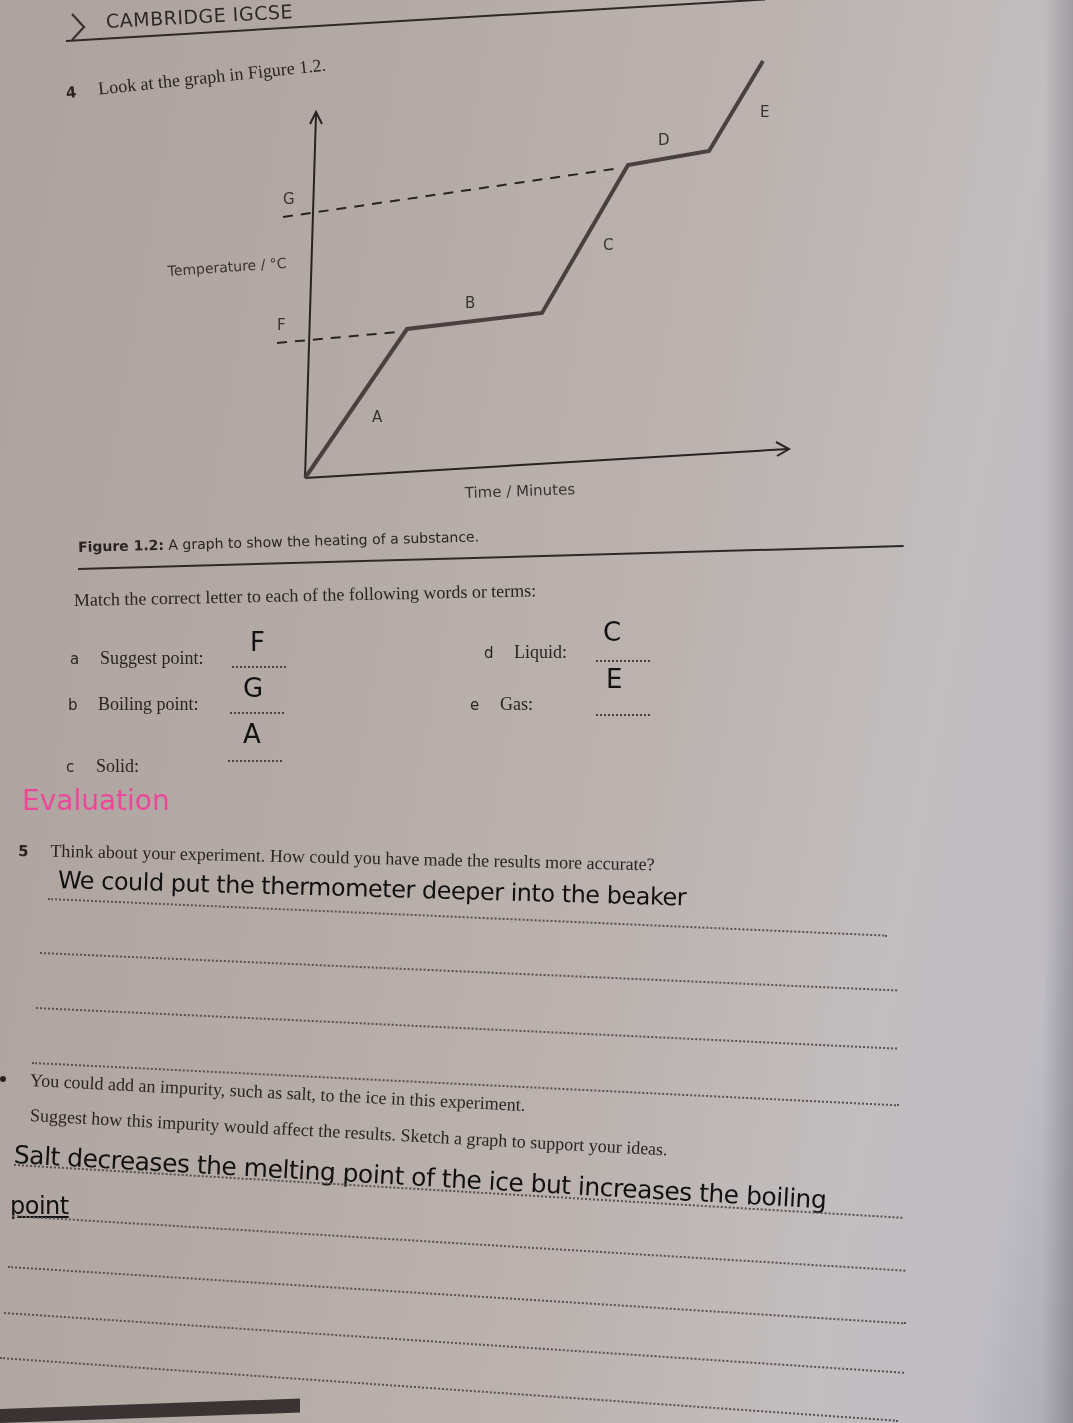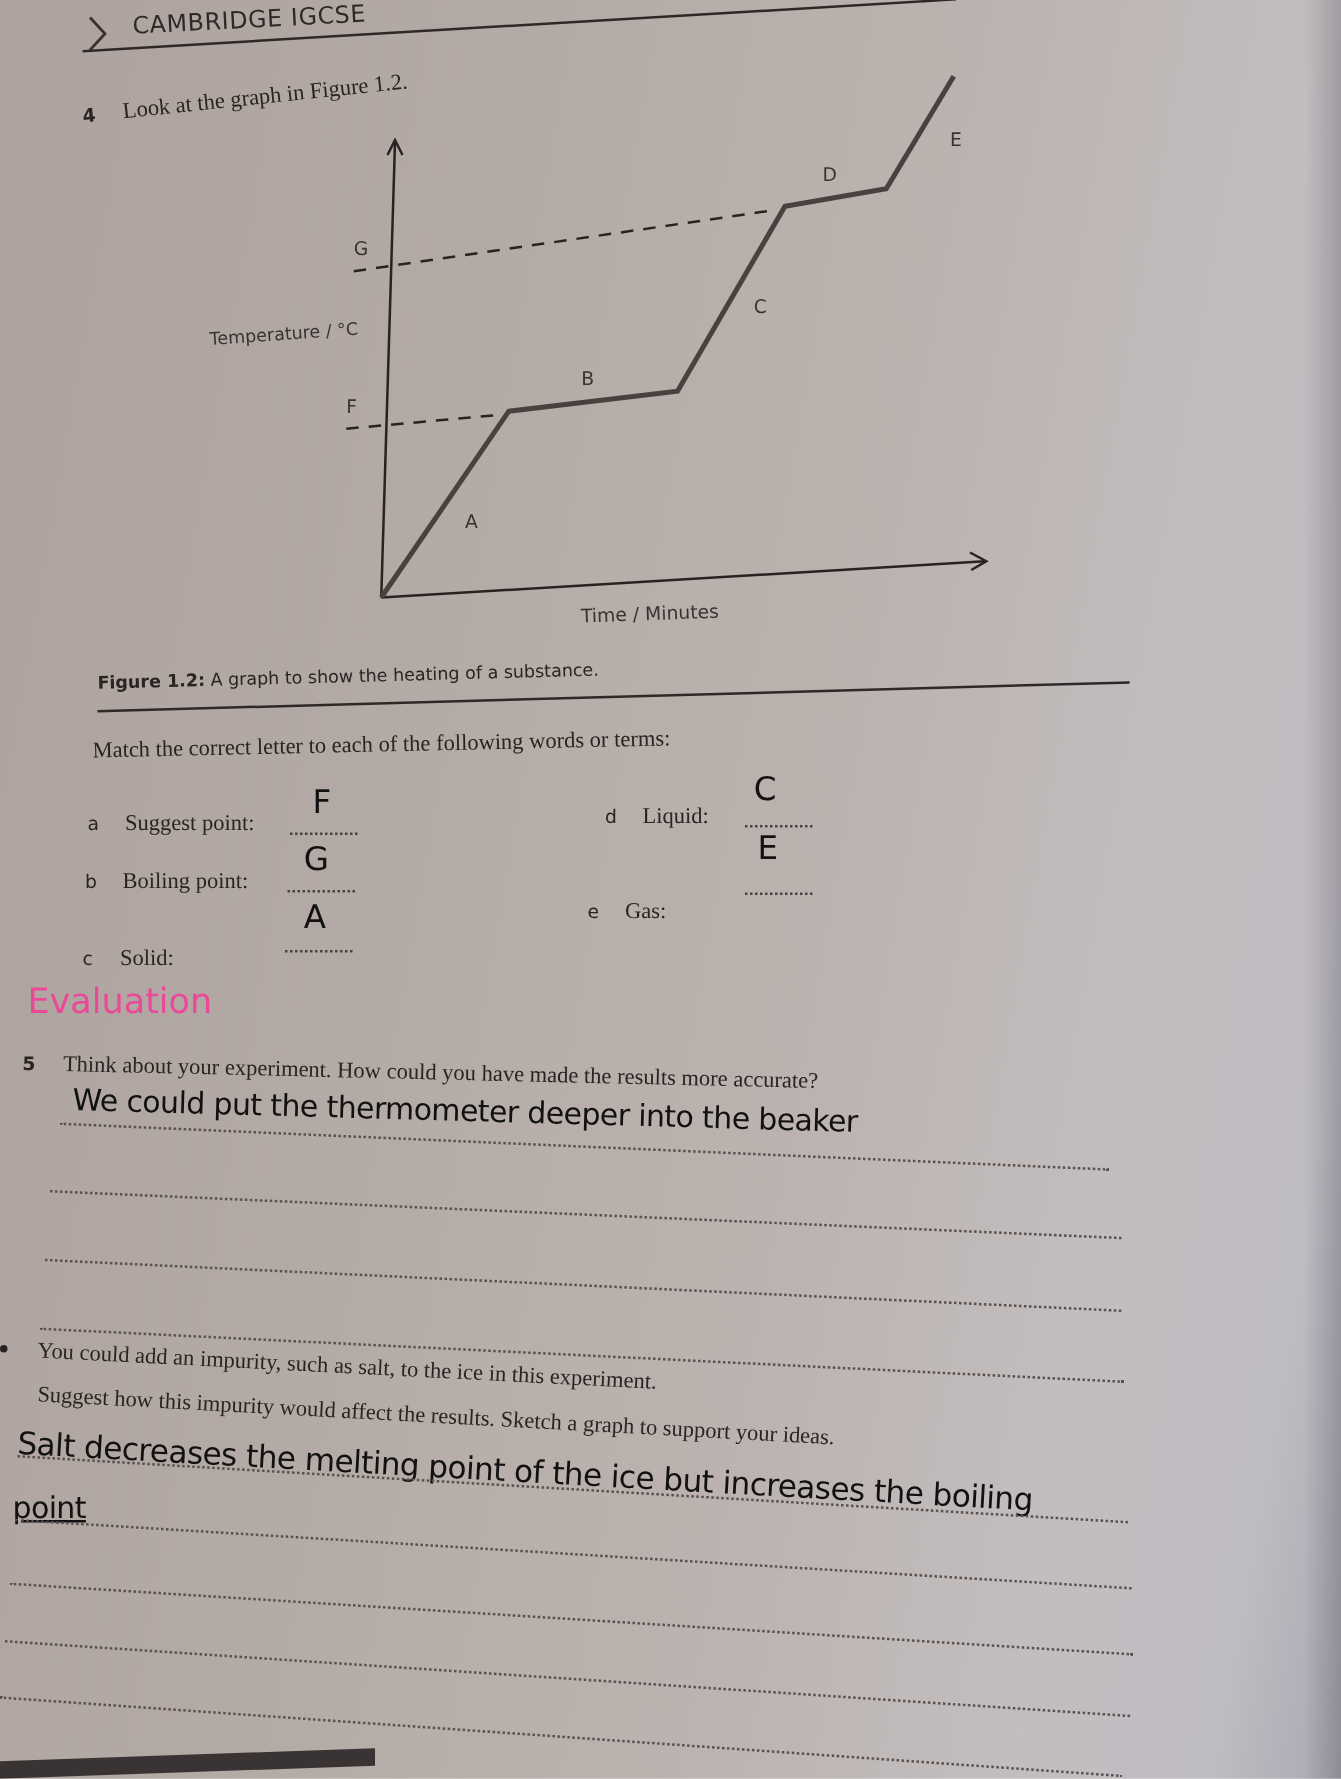--- a/index.html
+++ b/index.html
@@ -119,21 +119,21 @@
 </div>
 <div class="blank" style="left:228px; top:742px;"></div>
 <div class="hand hand-letter" style="left:243px; top:719px;">A</div>
 
 <div class="match-item" style="left:468px; top:642px;margin-left:16px;">
   <span class="letter">d</span><span class="term">Liquid:</span>
 </div>
 <div class="blank" style="left:596px; top:642px;"></div>
 <div class="hand hand-letter" style="left:603px; top:617px;">C</div>
 
-<div class="match-item" style="left:470px; top:718px;">
+<div class="match-item" style="left:470px; top:694px;">
   <span class="letter">e</span><span class="term">Gas:</span>
 </div>
 <div class="blank" style="left:596px; top:696px;"></div>
 <div class="hand hand-letter" style="left:606px; top:664px;">E</div>
 
 <div class="eval-title">Evaluation</div>
 
 <div class="q5">
   <span class="qnum">5</span><span class="qtext">Think about your experiment. How could you have made the results more accurate?</span>
 </div>

